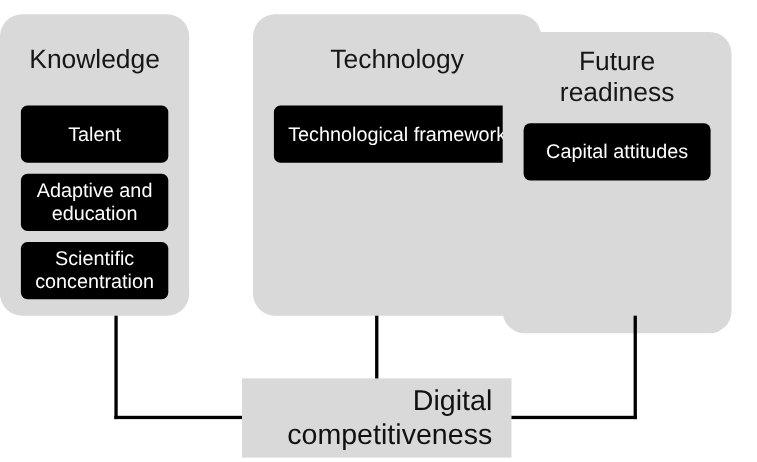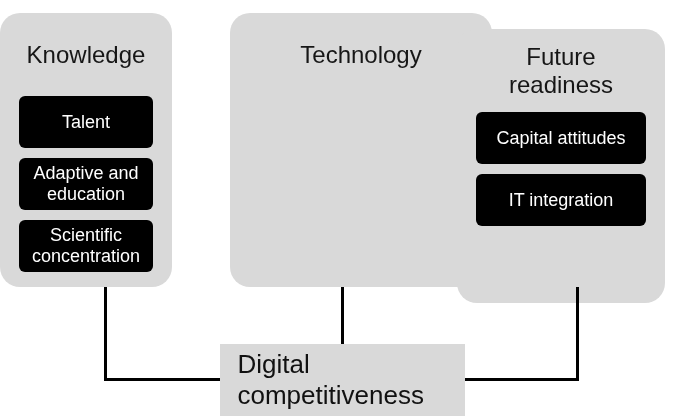--- a/index.html
+++ b/index.html
@@ -81,21 +81,21 @@
   .result-box {
     position: absolute;
     left: 220px;
     top: 344px;
     width: 245px;
     height: 72px;
     background: #d9d9d9;
     display: flex;
     align-items: center;
     justify-content: center;
-    text-align: left;
+    text-align: right;
     font-size: 26px;
     line-height: 31px;
     color: #111111;
   }
   .result-box span {
     display: inline-block;
     max-width: 210px;
   }
 </style>
 </head>
@@ -118,33 +118,33 @@
         <span>Scientific concentration</span>
       </div>
     </div>
   </section>
 
   <section class="panel p2">
     <h2 class="panel-title">
       <span>Technology</span>
     </h2>
     <div class="items">
+      <div class="item">
+        <span>Technological framework</span>
+      </div>
     </div>
   </section>
 
   <section class="panel p3">
     <h2 class="panel-title">
       <span>Future readiness</span>
     </h2>
     <div class="items">
       <div class="item">
         <span>Capital attitudes</span>
-      </div>
-      <div class="item">
-        <span>IT integration</span>
       </div>
     </div>
   </section>
 
   <div class="connector c-left-v"></div>
   <div class="connector c-left-h"></div>
   <div class="connector c-mid-v"></div>
   <div class="connector c-right-v"></div>
   <div class="connector c-right-h"></div>
 

